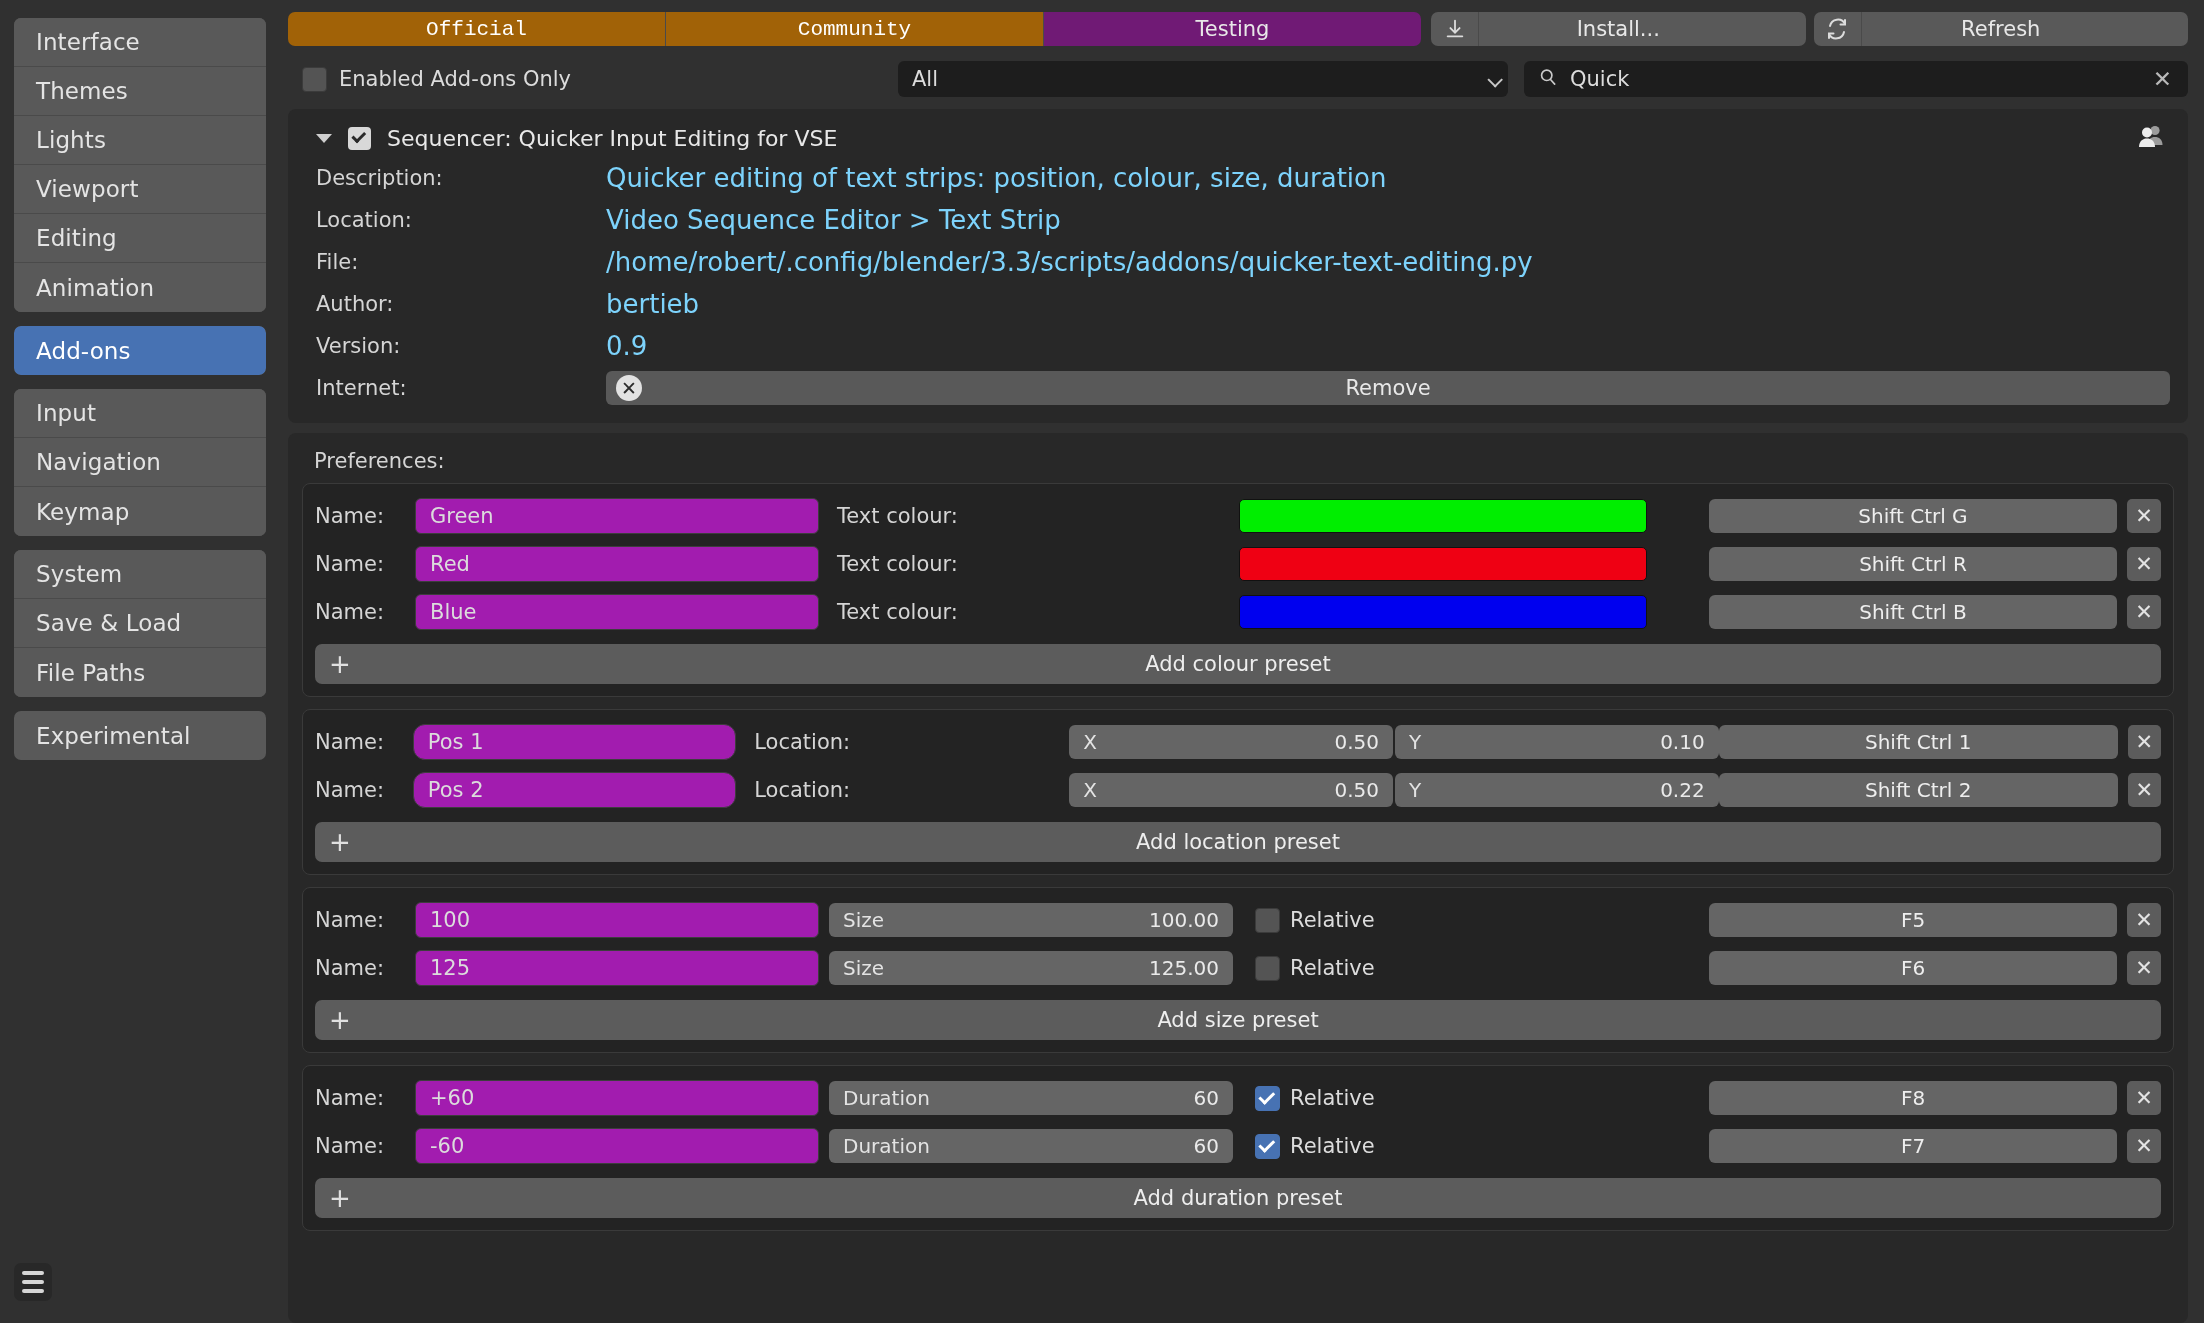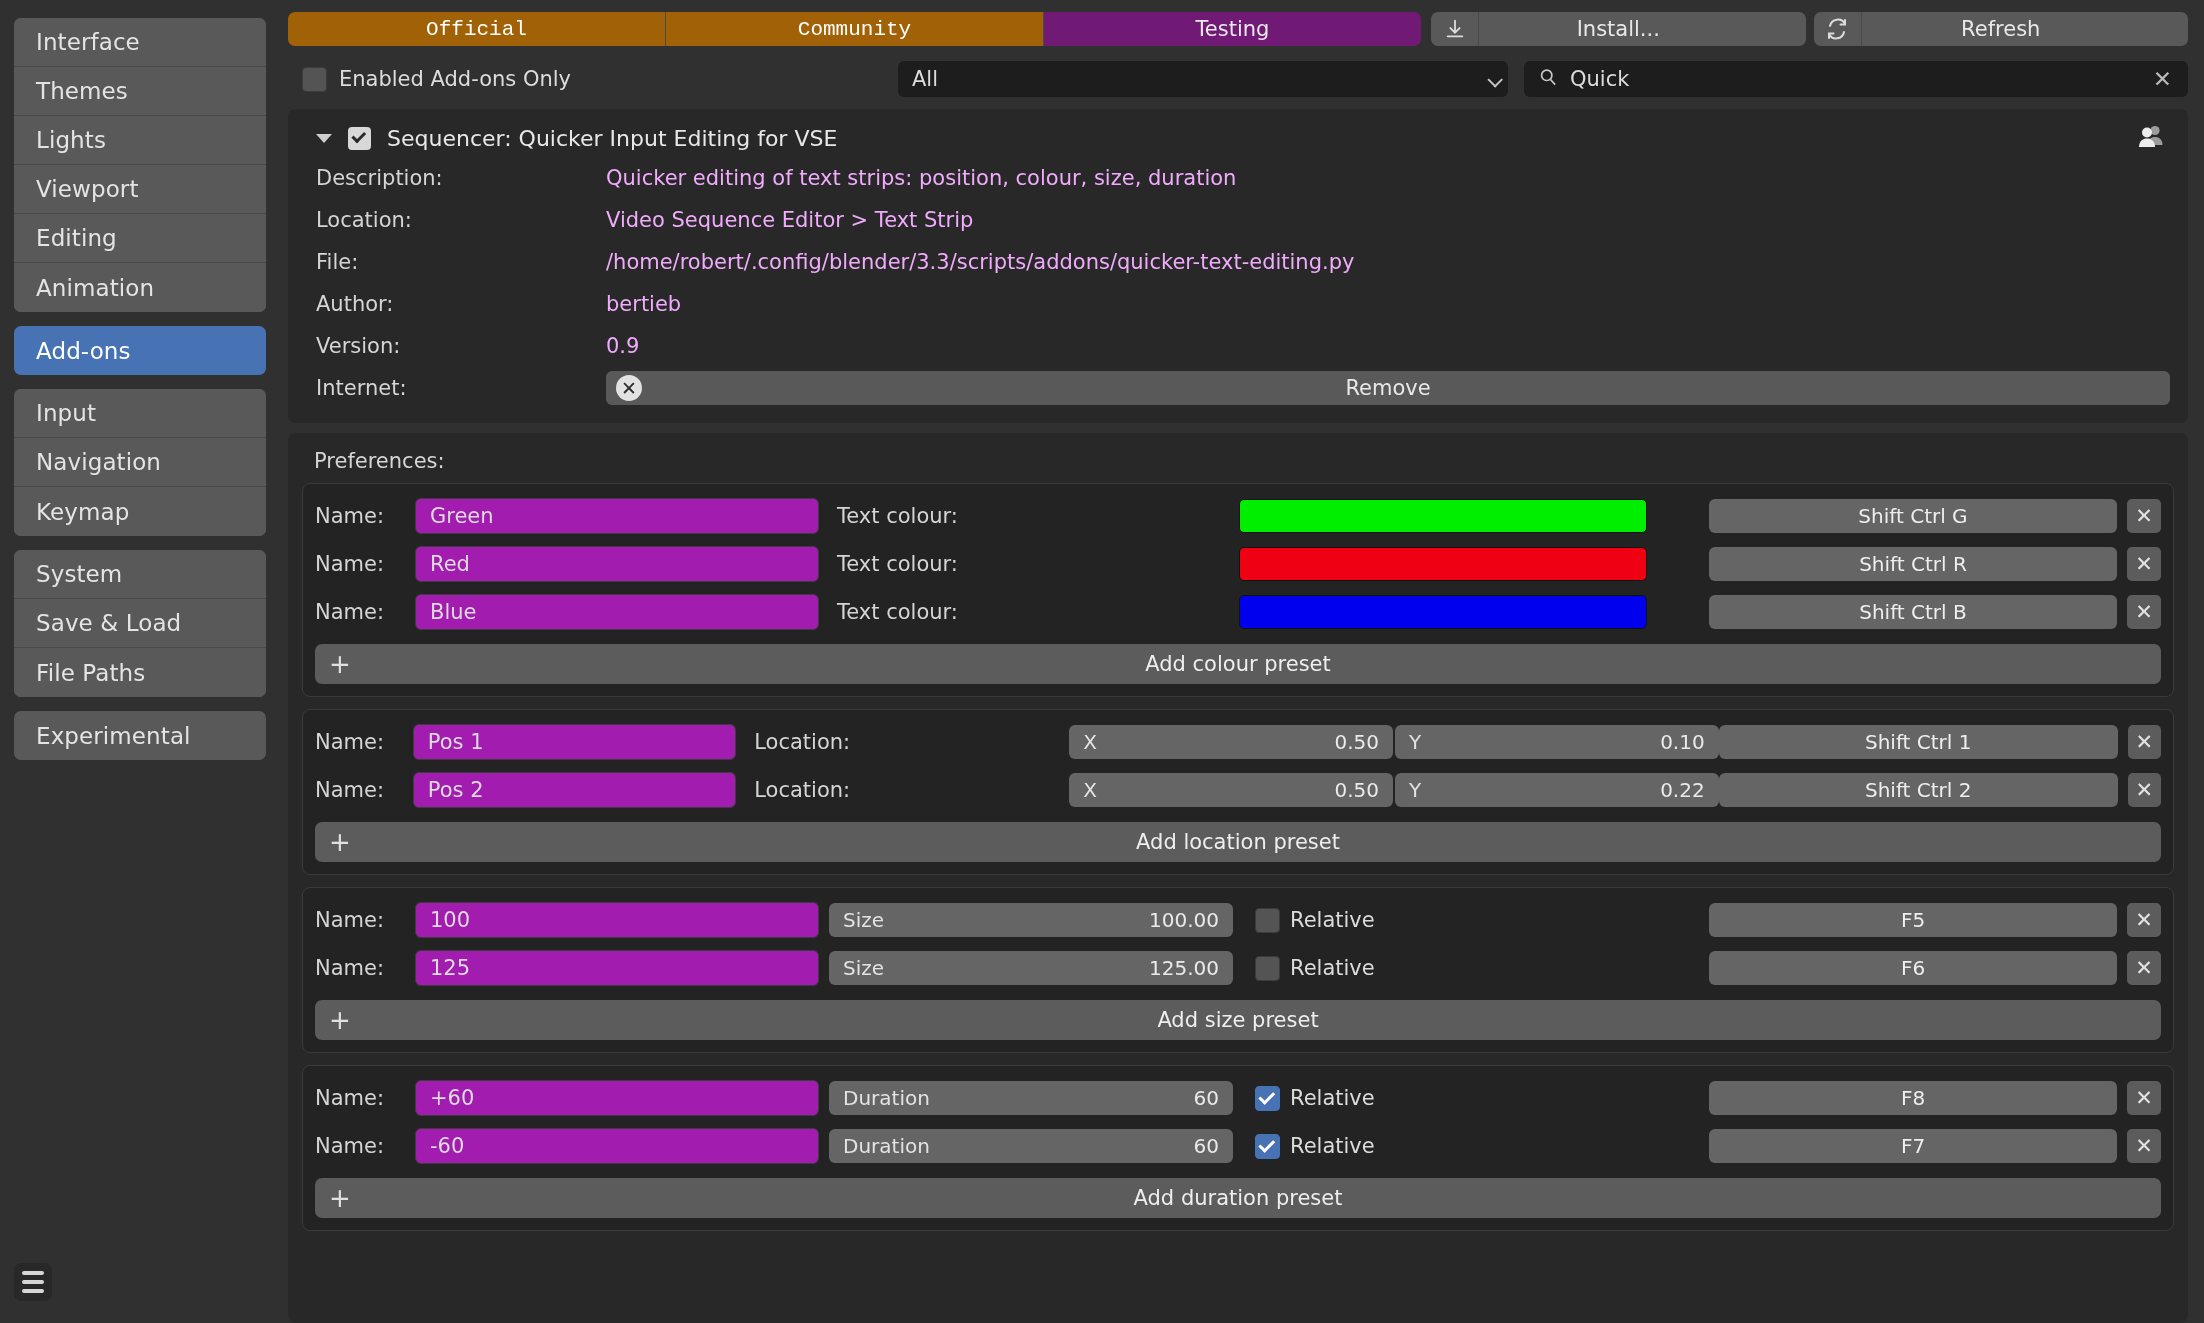--- a/index.html
+++ b/index.html
@@ -169,21 +169,21 @@
     transform: rotate(-45deg) translate(1px,-2px);
   }
   .addon-title { color: #e8e8e8; font-size: 22px; }
   .users-icon { margin-left: auto; margin-right: 6px; }
 
   .info-row {
     display: flex; align-items: center;
     height: 42px; padding-left: 12px;
   }
   .info-key { width: 290px; color: #d5d5d5; font-size: 21px; }
-  .info-val { color: #f0abfc; font-size: 21px; }
+  .info-val { color: #7dd3fc; font-size: 26px; }
 
   .remove-btn {
     flex: 1; height: 34px;
     background: #595959; border-radius: 6px;
     display: flex; align-items: center; justify-content: center;
     position: relative; color: #e8e8e8; font-size: 21px;
     margin-right: 2px;
   }
   .remove-btn .xcirc {
     position: absolute; left: 10px; top: 50%;
@@ -216,21 +216,21 @@
   .name-lbl { width: 100px; color: #d5d5d5; font-size: 21px; }
   .text-field {
     height: 36px;
     background: #a21caf;
     border: 1px solid #3d3d3d;
     border-radius: 6px;
     display: flex; align-items: center;
     padding: 0 14px; color: #dcdcdc; font-size: 21px;
   }
   .tf-color { width: 404px; }
-  .tf-loc   { width: 330px; }
+  .tf-loc   { width: 330px; border-radius: 12px; }
   .tf-size  { width: 404px; }
 
   .mid-lbl { color: #d5d5d5; font-size: 21px; padding-left: 18px; }
   .mid-lbl.tc { width: 420px; }
   .mid-lbl.loc { width: 340px; }
 
   .swatch {
     height: 34px; border-radius: 5px;
     border: 1px solid #111;
   }

